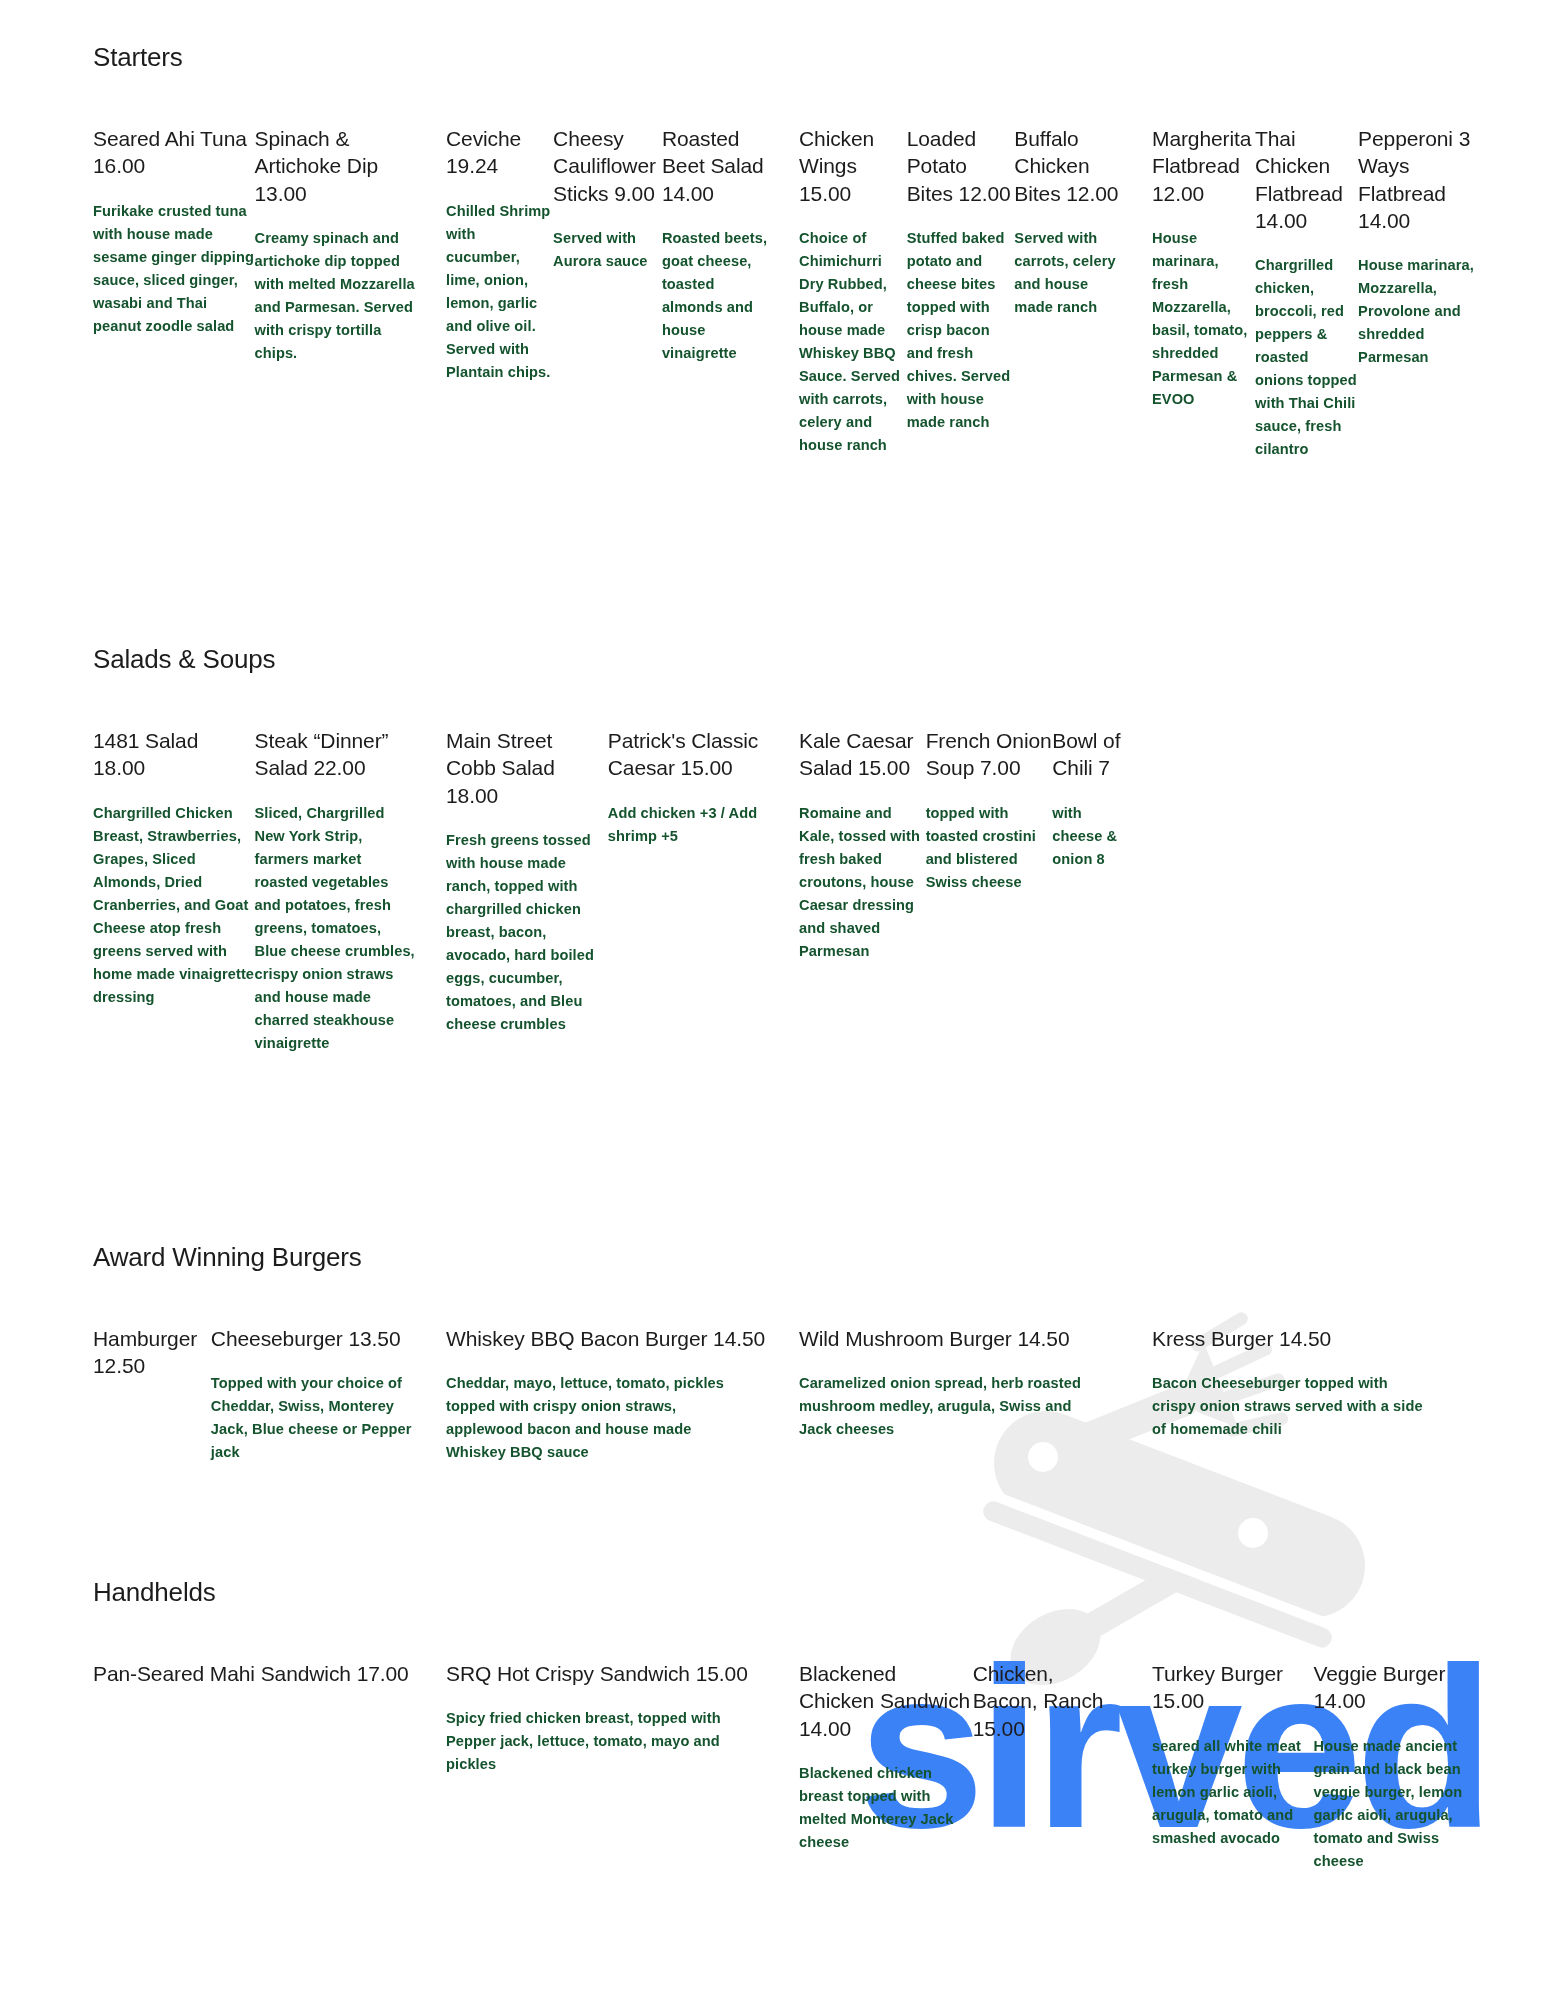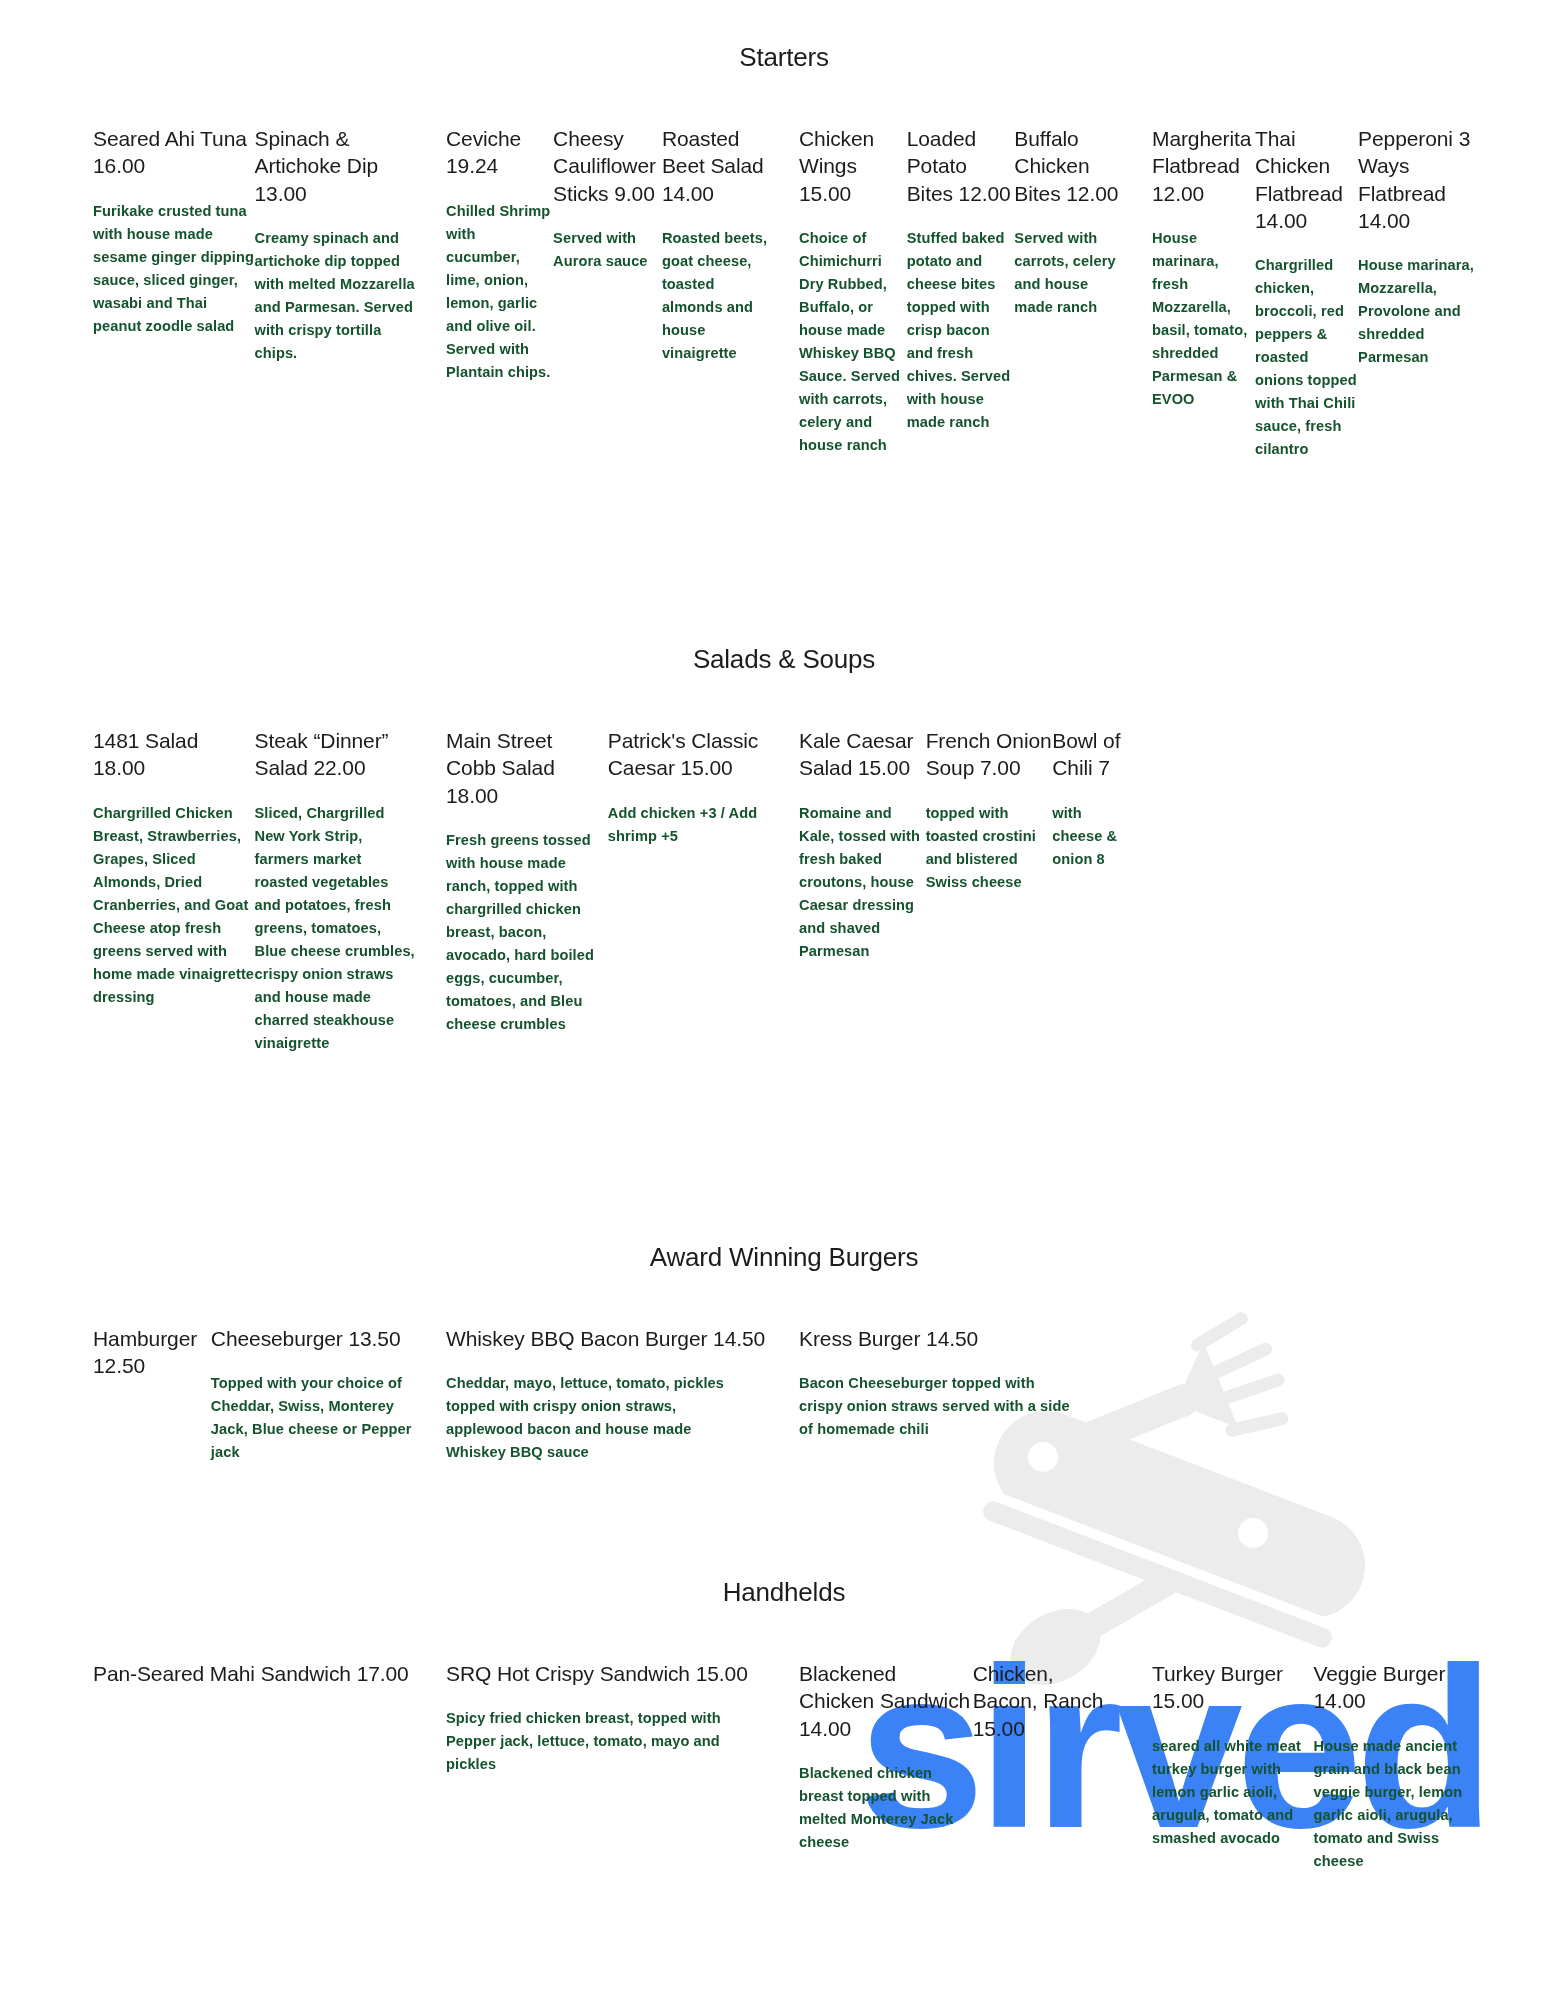--- a/index.html
+++ b/index.html
@@ -18,21 +18,21 @@
     letter-spacing:-7px;color:#3b82f6;white-space:nowrap;
   }
   
   .content{position:absolute;inset:0;z-index:1;padding:30px 93px 40px;}
   section.menu-section{display:block;}
   .sec-0{padding-top:12px;min-height:602px;}
   .sec-1{min-height:598px;}
   .sec-2{min-height:335px;}
   .section-title{
     font-size:26px;font-weight:400;color:#1c1c1e;
-    text-align:center;margin:0 0 52px;letter-spacing:-0.2px;
+    text-align:left;margin:0 0 52px;letter-spacing:-0.2px;
   }
   .grid{display:grid;grid-template-columns:repeat(4,1fr);column-gap:30px;}
   .col{display:flex;flex-direction:row;row-gap:37px;align-items:flex-start;}
   .item{display:block;}
   .item-title{
     font-size:21px;font-weight:400;line-height:1.3;margin:0;
     color:#1c1c1e;max-width:320px;letter-spacing:-0.1px;
   }
   .item-desc{
     margin:20px 0 0;font-size:14.6px;line-height:23px;
@@ -185,20 +185,26 @@
           </div>
         </div>
         <div class="col">
           <div class="item">
             <h3 class="item-title">Whiskey BBQ Bacon Burger 14.50</h3>
             <p class="item-desc">Cheddar, mayo, lettuce, tomato, pickles topped with crispy onion straws, applewood bacon and house made Whiskey BBQ sauce</p>
           </div>
         </div>
         <div class="col">
           <div class="item">
+            <h3 class="item-title">Wild Mushroom Burger 14.50</h3>
+            <p class="item-desc">Caramelized onion spread, herb roasted mushroom medley, arugula, Swiss and Jack cheeses</p>
+          </div>
+        </div>
+        <div class="col">
+          <div class="item">
             <h3 class="item-title">Kress Burger 14.50</h3>
             <p class="item-desc">Bacon Cheeseburger topped with crispy onion straws served with a side of homemade chili</p>
           </div>
         </div>
       </div>
   </section>
 
   <section class="menu-section sec-3">
     <h2 class="section-title">Handhelds</h2>
     <div class="grid">

